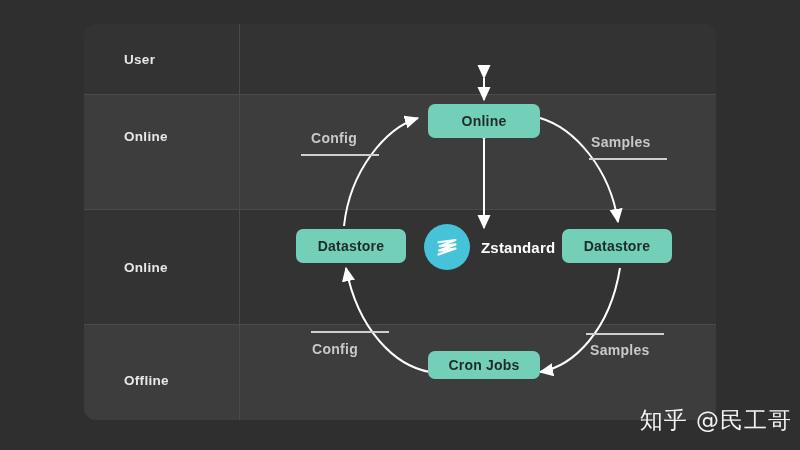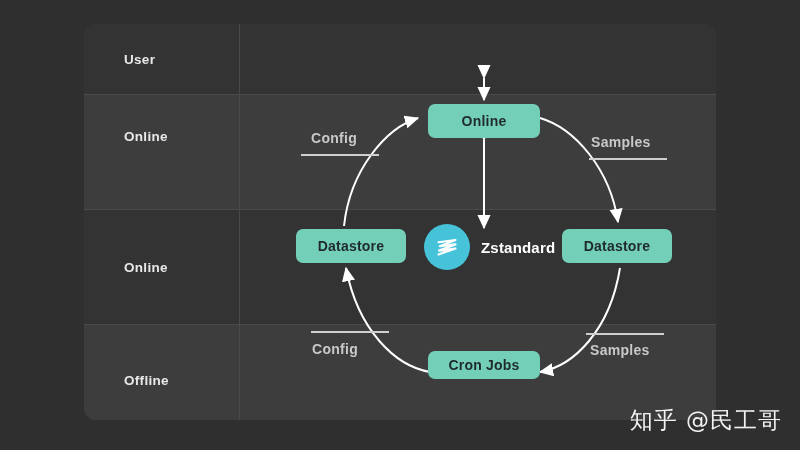--- a/index.html
+++ b/index.html
@@ -135,21 +135,21 @@
     color: #ffffff;
     font-size: 15px;
     font-weight: bold;
     letter-spacing: 0.2px;
     white-space: nowrap;
   }
 
   
   #watermark {
     position: absolute;
-    right: 18px;
+    right: 8px;
     bottom: 14px;
     color: #f2f2f2;
     font-size: 23px;
     font-family: "DejaVu Sans", sans-serif;
     letter-spacing: 1px;
     white-space: nowrap;
   }
 </style>
 </head>
 <body>

